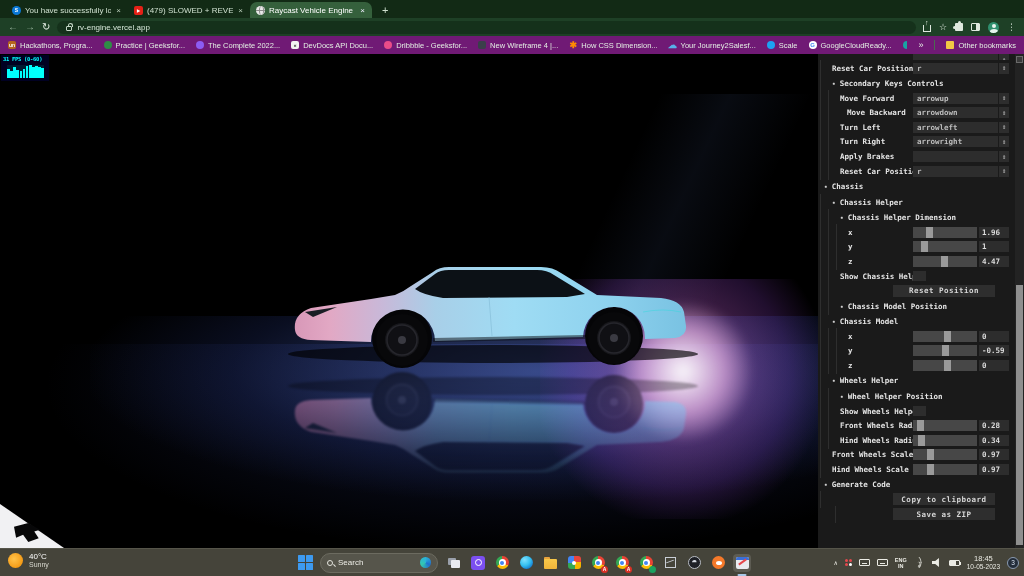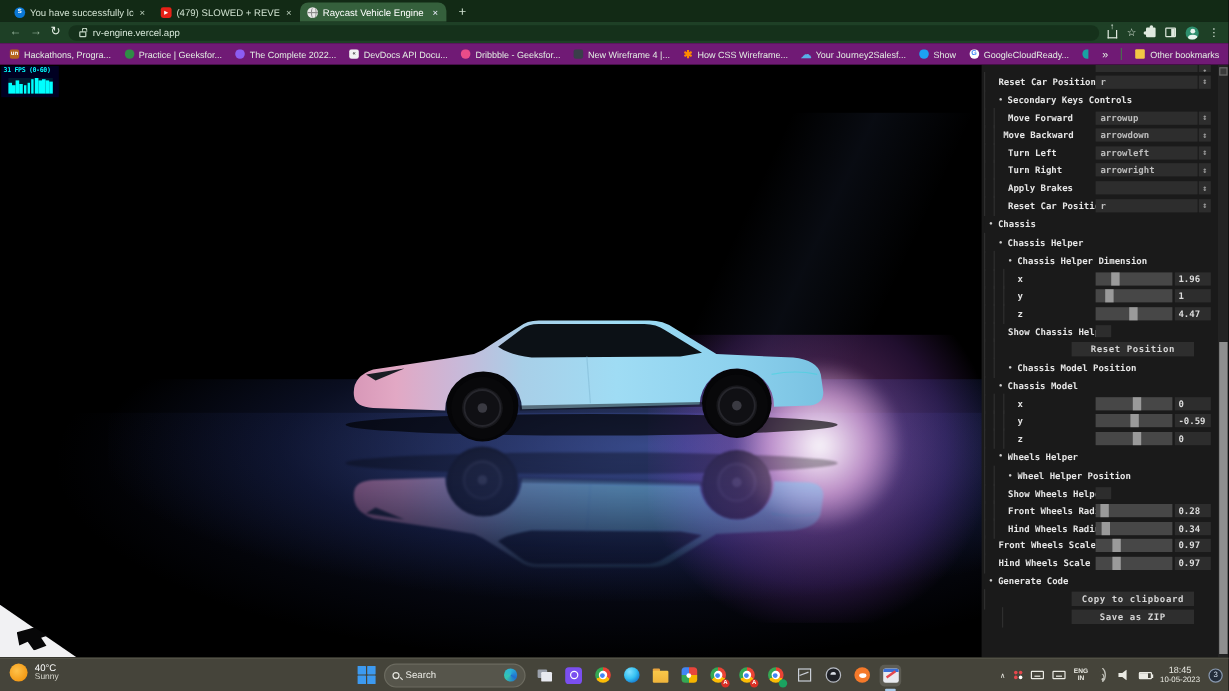--- a/index.html
+++ b/index.html
@@ -231,29 +231,29 @@
         <span class="bm">
           <span class="bi bi-dribbble"></span>
           <span>Dribbble - Geeksfor...</span>
         </span>
         <span class="bm">
           <span class="bi bi-wireframe"></span>
           <span>New Wireframe 4 |...</span>
         </span>
         <span class="bm">
           <span class="bi bi-csstricks">✱</span>
-          <span>How CSS Wireframe...</span>
+          <span>How CSS Dimension...</span>
         </span>
         <span class="bm">
           <span class="bi bi-salesforce">☁</span>
           <span>Your Journey2Salesf...</span>
         </span>
         <span class="bm">
           <span class="bi bi-twitter"></span>
-          <span>Show</span>
+          <span>Scale</span>
         </span>
         <span class="bm">
           <span class="bi bi-google">G</span>
           <span>GoogleCloudReady...</span>
         </span>
         <span class="bm">
           <span class="bi bi-guide"></span>
         </span>
       </span>
     <span class="bm-more">»</span>
@@ -353,21 +353,21 @@
           </div>
           <div class="grow" style="padding-left: 22px;">
             <span class="gl" style="left: 2px;"></span>
             <span class="gl" style="left: 10px;"></span>
             <span class="glabel">Move Forward</span>
             <span class="gctrl">
               <span class="ginput">arrowup</span>
               <span class="gstep">↕</span>
             </span>
           </div>
-          <div class="grow" style="padding-left: 18px;">
+          <div class="grow" style="padding-left: 29px;">
             <span class="gl" style="left: 2px;"></span>
             <span class="gl" style="left: 10px;"></span>
             <span class="glabel">Move Backward</span>
             <span class="gctrl">
               <span class="ginput">arrowdown</span>
               <span class="gstep">↕</span>
             </span>
           </div>
           <div class="grow" style="padding-left: 22px;">
             <span class="gl" style="left: 2px;"></span>

